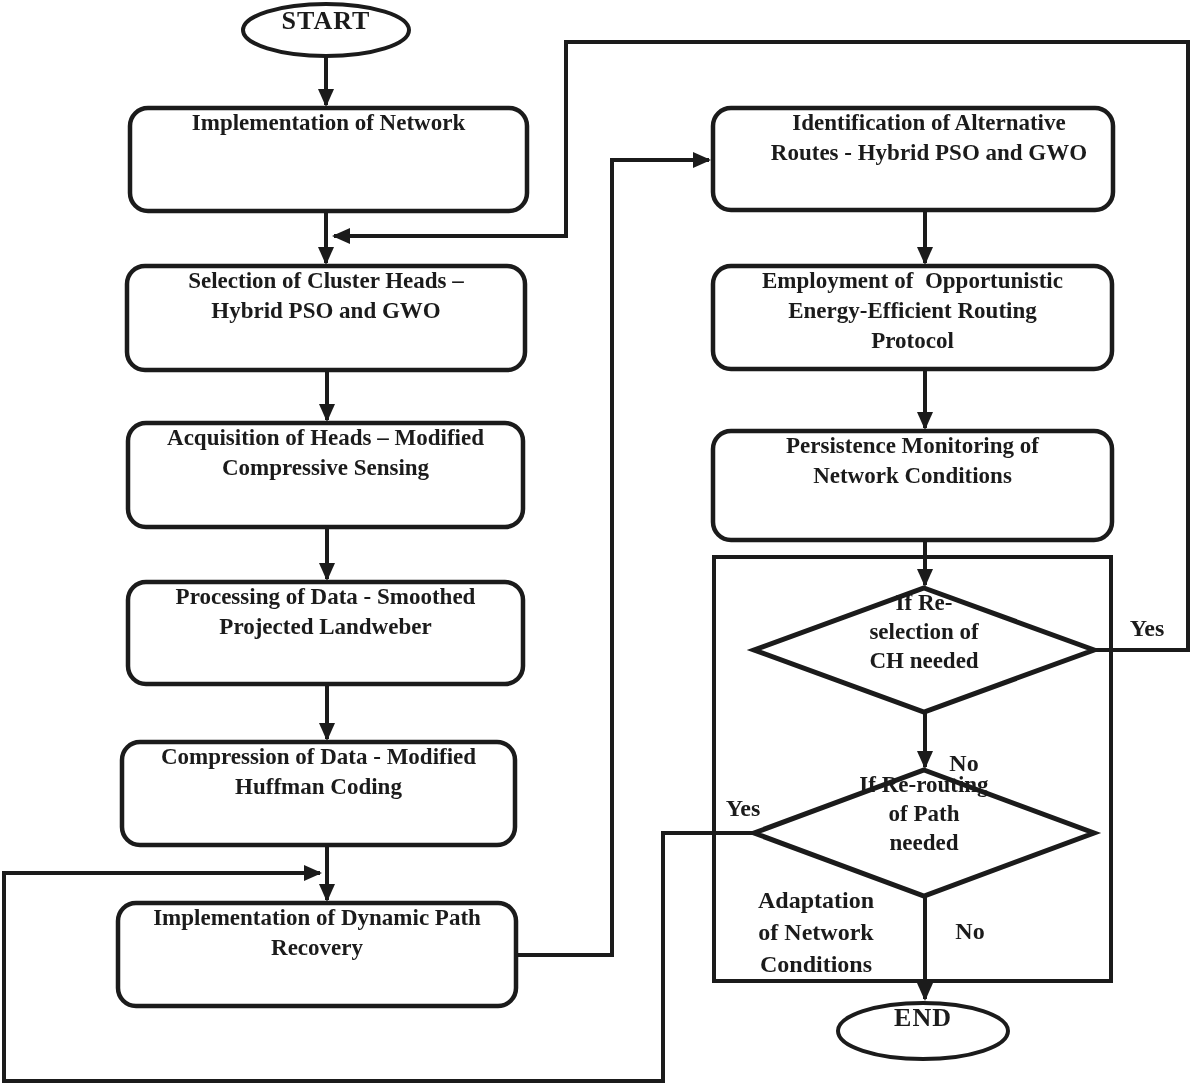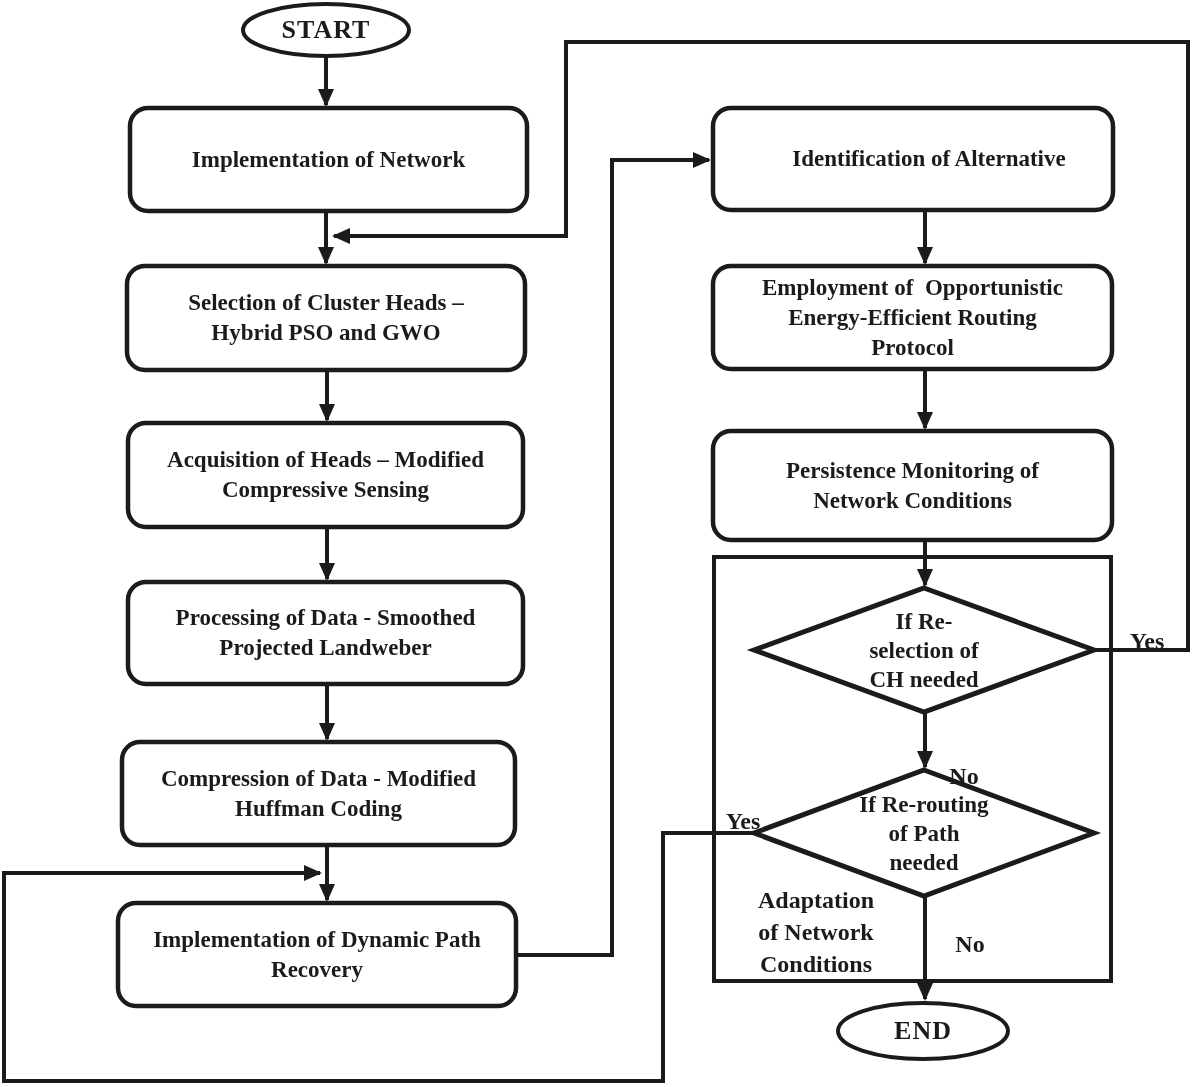--- a/index.html
+++ b/index.html
@@ -23,40 +23,39 @@
   svg .diamond{stroke-width:5;stroke-linejoin:miter;}
   svg .oval{stroke-width:4;}
   svg .frame{fill:none;stroke:var(--stroke);stroke-width:4;}
   svg .conn{fill:none;stroke:var(--stroke);stroke-width:4;stroke-linejoin:miter;}
   .ah{fill:var(--stroke);}
   .ntext{
     position:absolute;
     display:flex;
     flex-direction:column;
     align-items:center;
-    justify-content:center;
+    justify-content:flex-start;
     text-align:center;
     font-weight:bold;
     font-size:23px;
     line-height:30px;
     color:var(--text);
   }
   .ntext .ln{white-space:pre;}
   .dtext{line-height:29px;}
   .terminal{font-size:26px;letter-spacing:1px;}
   .label{
     position:absolute;
     display:flex;
     align-items:center;
     justify-content:center;
     font-weight:bold;
     font-size:24px;
     white-space:pre;
     color:var(--text);
-    margin-top:13px;
   }
   .annot{
     position:absolute;
     font-weight:bold;
     font-size:24px;
     line-height:32px;
     text-align:center;
     color:var(--text);
   }
   .annot .ln{white-space:pre;}
@@ -134,20 +133,21 @@
     <div class="ln">Compression of Data - Modified</div>
     <div class="ln">Huffman Coding</div>
   </div>
   <div class="ntext" style="left:118px;top:903px;width:398px;height:103px">
     <div class="ln">Implementation of Dynamic Path</div>
     <div class="ln">Recovery</div>
   </div>
 
   <div class="ntext" style="left:729px;top:108px;width:400px;height:102px">
     <div class="ln">Identification of Alternative</div>
+    <div class="ln">Routes - Hybrid PSO and GWO</div>
   </div>
   <div class="ntext" style="left:713px;top:266px;width:399px;height:103px">
     <div class="ln">Employment of  Opportunistic</div>
     <div class="ln">Energy-Efficient Routing</div>
     <div class="ln">Protocol</div>
   </div>
   <div class="ntext" style="left:713px;top:431px;width:399px;height:109px">
     <div class="ln">Persistence Monitoring of</div>
     <div class="ln">Network Conditions</div>
   </div>

